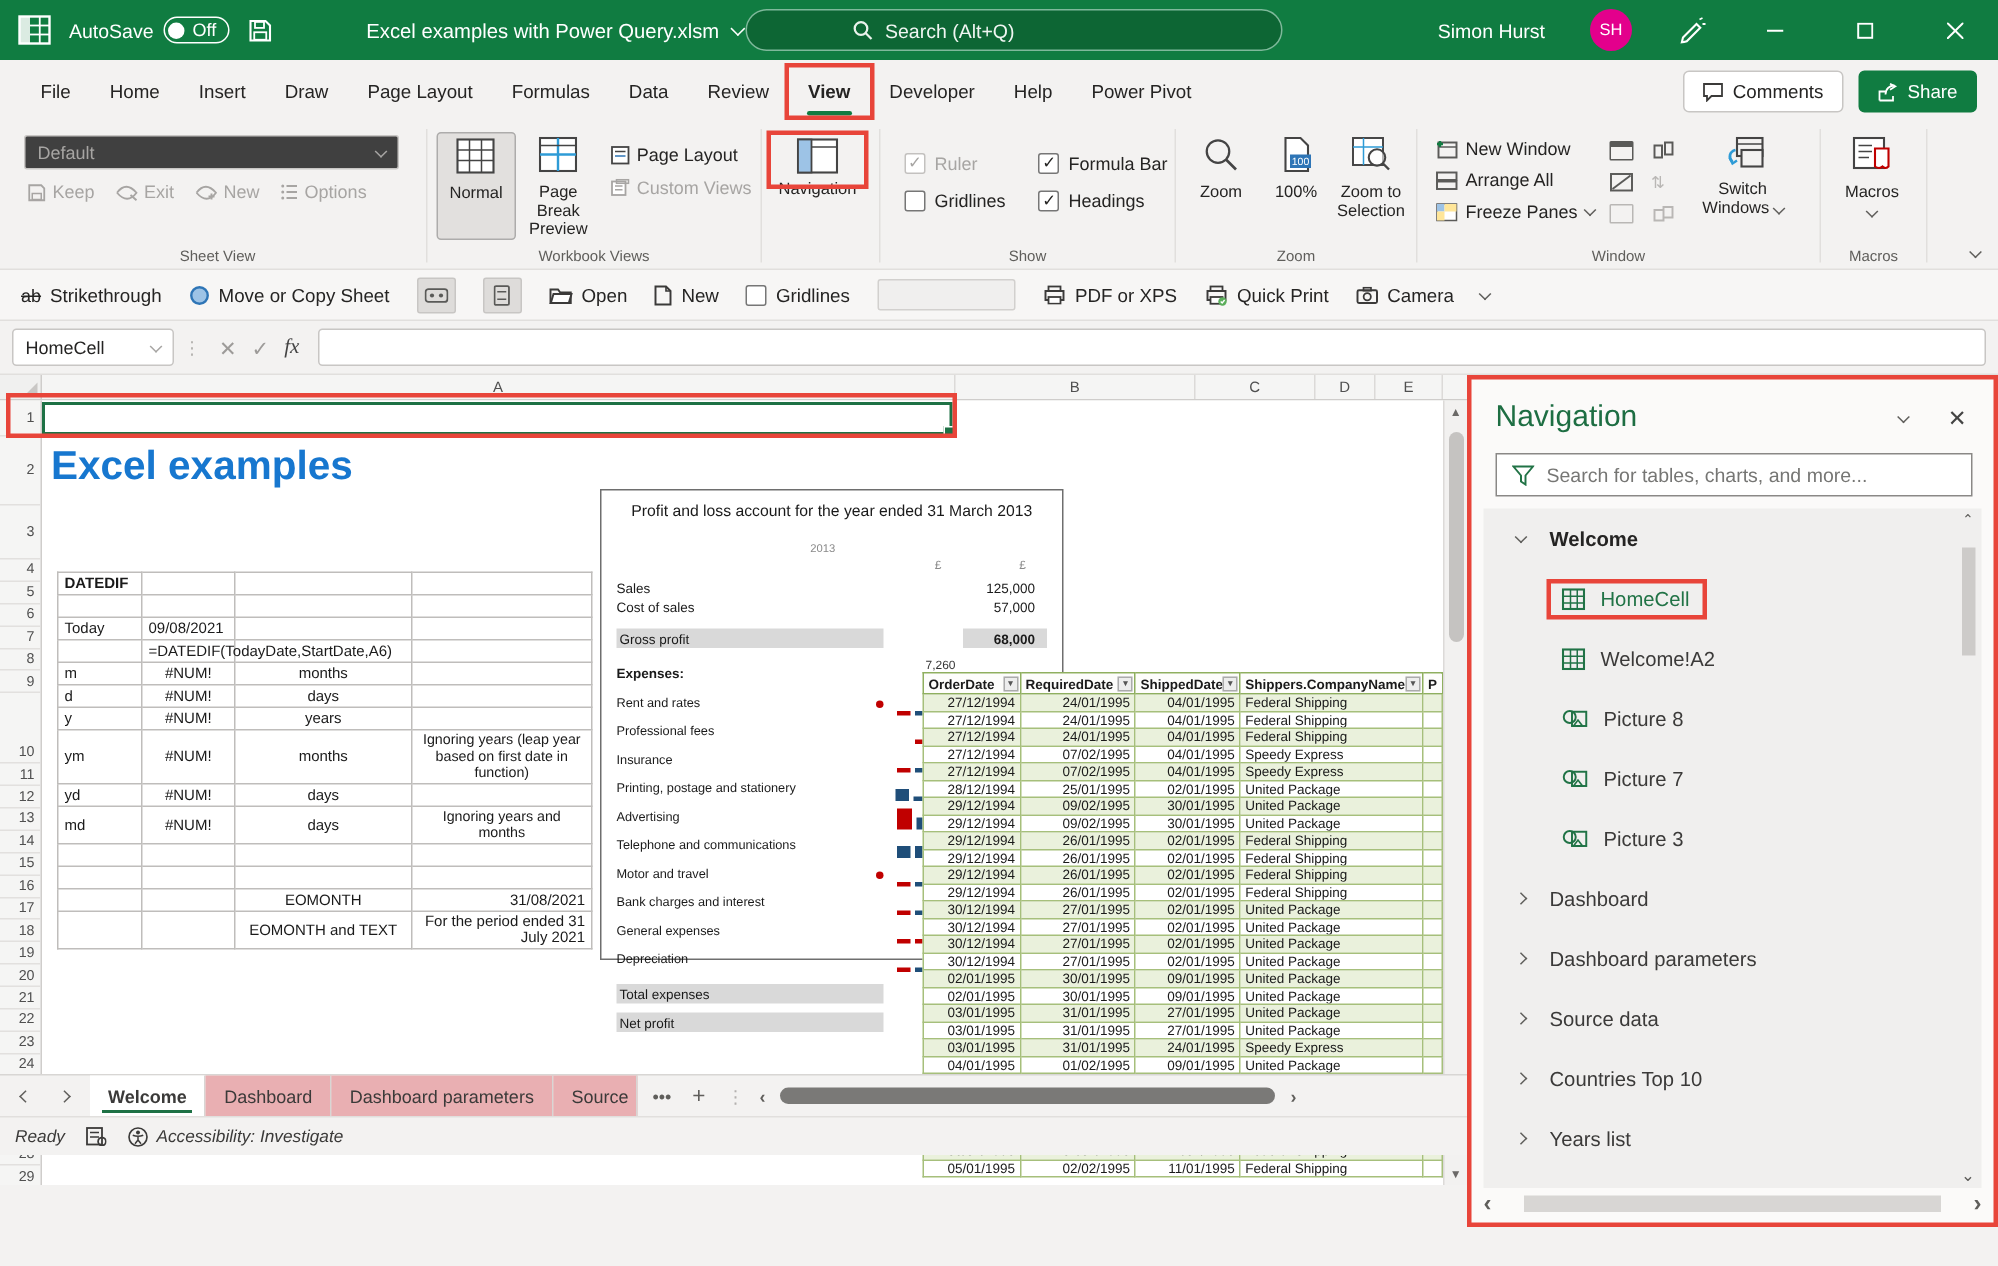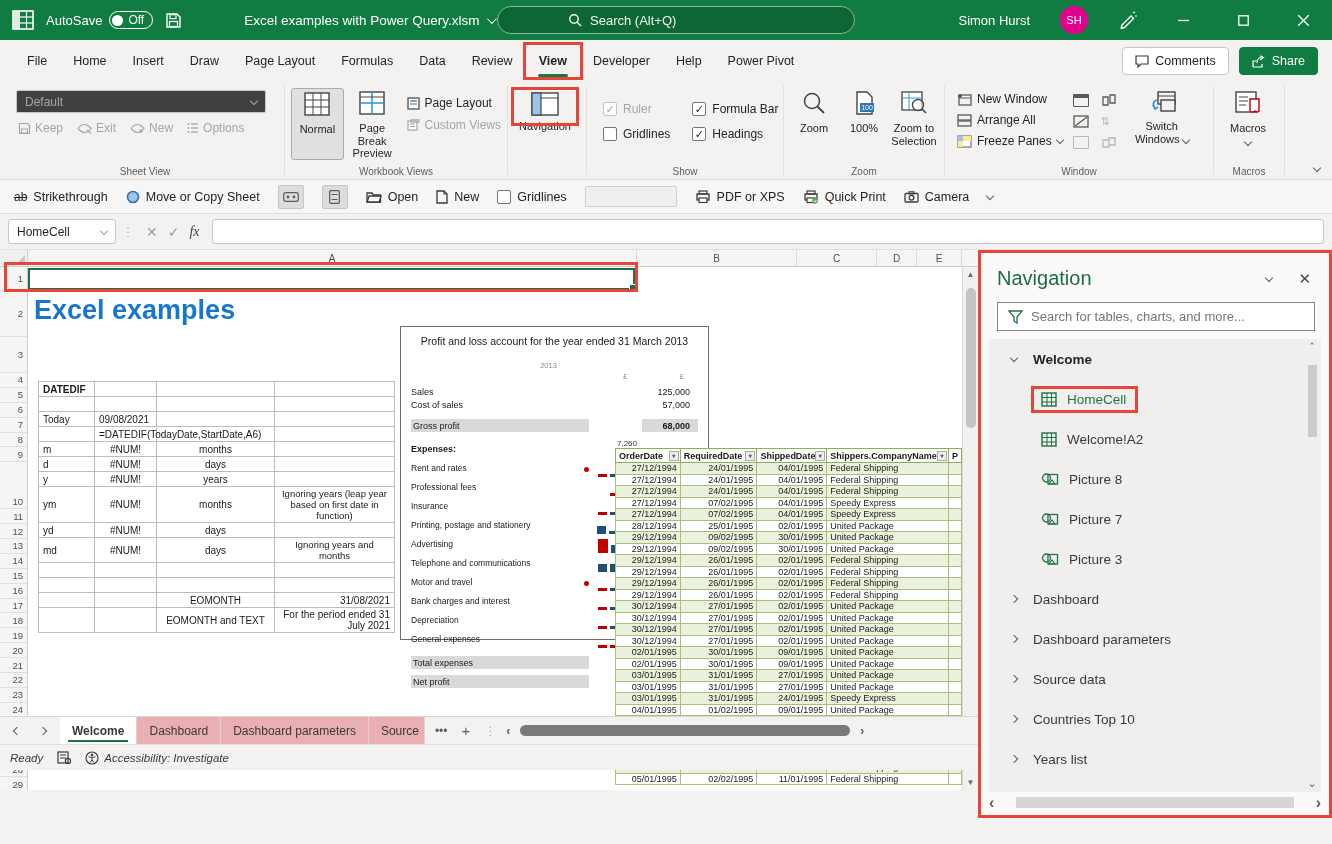--- a/index.html
+++ b/index.html
@@ -848,34 +848,34 @@
                   <span class="exp-name">Bank charges and interest</span>
                   <span class="spark">
                     <span class="seg r s1"></span>
                     <span class="seg b s1"></span>
                     <span class="seg b s1"></span>
                     <span class="seg b s2"></span>
                     <span class="seg r s3"></span>
                   </span>
                 </div>
                 <div class="exp-row">
-                  <span class="exp-name">Depreciation</span>
+                  <span class="exp-name">General expenses</span>
                   <span class="spark">
                     <span class="seg r s1"></span>
-                    <span class="seg b s1"></span>
+                    <span class="seg r s1"></span>
                     <span class="seg b s1"></span>
                     <span class="seg b s2"></span>
                     <span class="seg r s3"></span>
                   </span>
                 </div>
                 <div class="exp-row">
-                  <span class="exp-name">General expenses</span>
+                  <span class="exp-name">Depreciation</span>
                   <span class="spark">
                     <span class="seg r s1"></span>
-                    <span class="seg r s1"></span>
+                    <span class="seg b s1"></span>
                     <span class="seg b s1"></span>
                     <span class="seg b s2"></span>
                     <span class="seg r s3"></span>
                   </span>
                 </div>
               </div>
             <div class="pl-bar" style="margin-top:8px">Total expenses</div>
             <div class="pl-bar">Net profit</div>
           </div>
 

